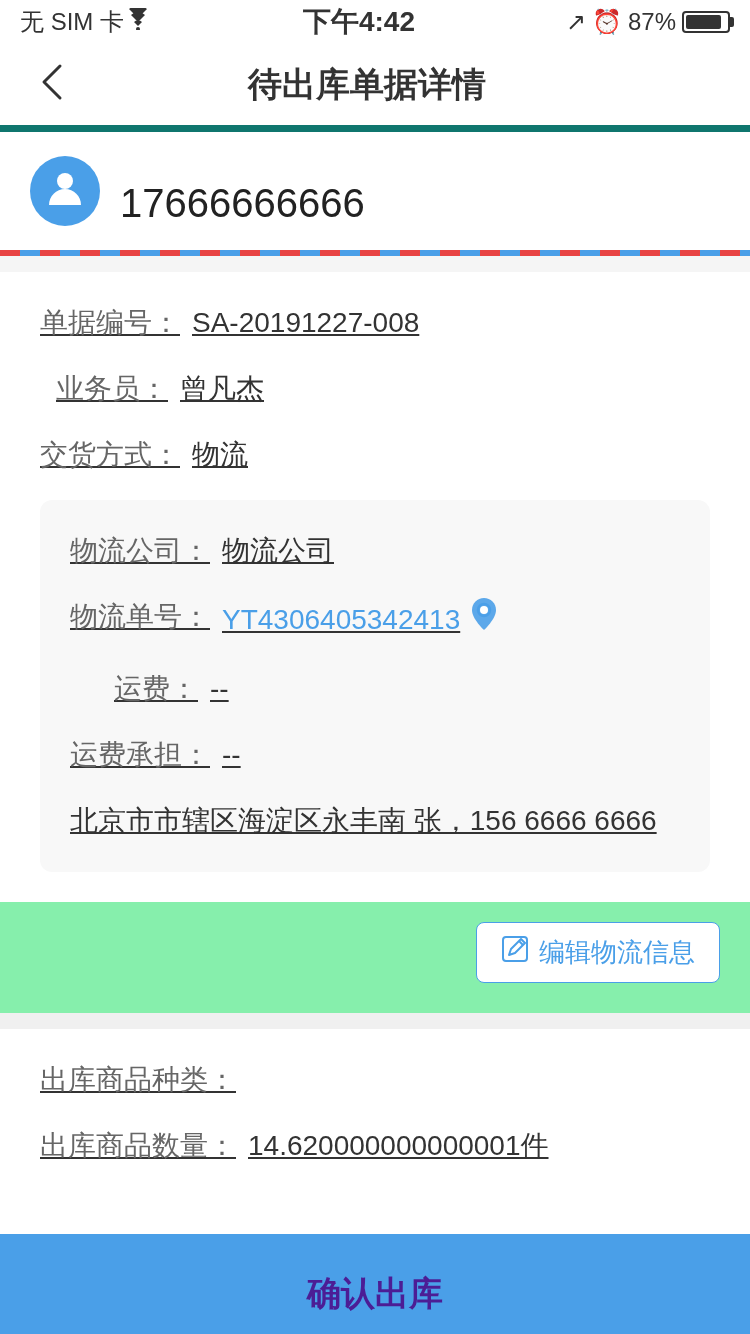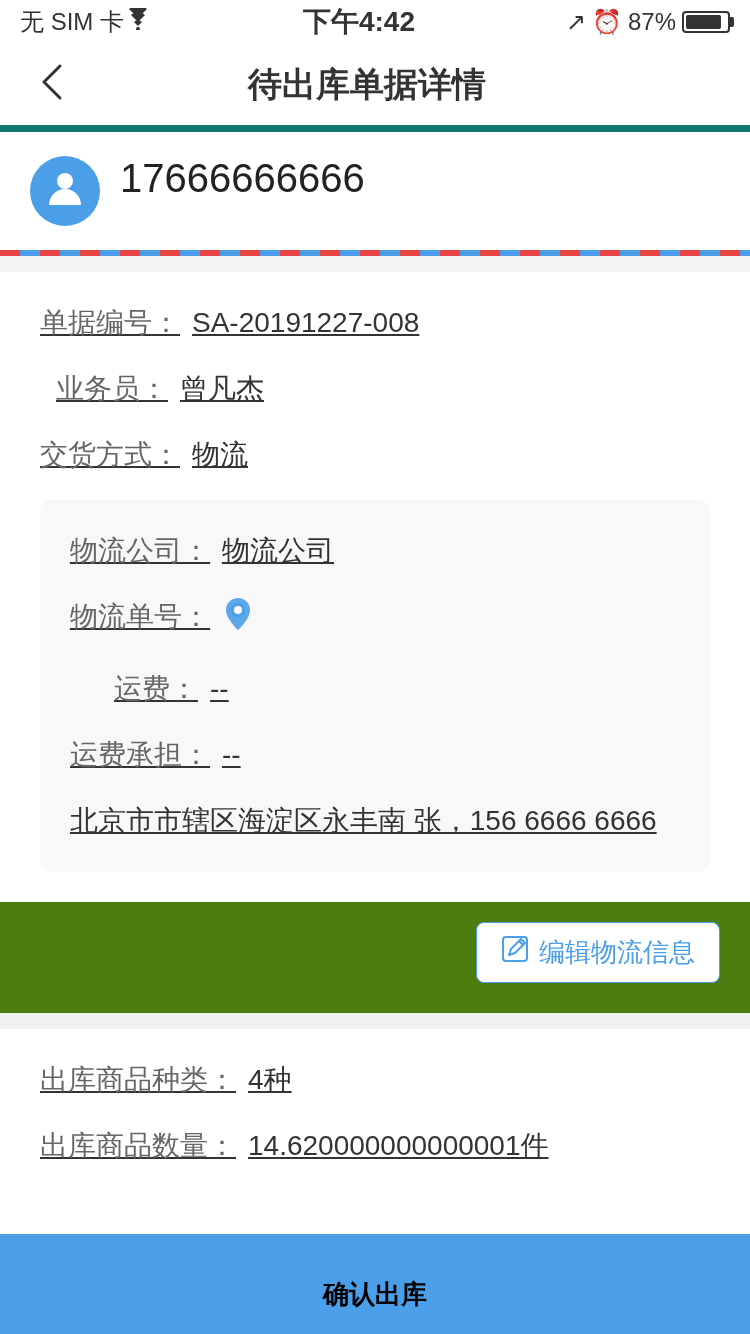--- a/index.html
+++ b/index.html
@@ -70,21 +70,21 @@
         #e84343 0px, #e84343 20px,
         #4a9fe8 20px, #4a9fe8 40px
       );
     }
 
     
     .customer-section {
       background: #fff;
       padding: 24px 30px;
       display: flex;
-      align-items: flex-start;
+      align-items: flex-end;
       gap: 20px;
     }
     .customer-avatar {
       width: 70px; height: 70px;
       border-radius: 50%;
       background: #4a9fe8;
       display: flex; align-items: center; justify-content: center;
       flex-shrink: 0;
     }
     .avatar-icon { color: #fff; font-size: 40px; }
@@ -191,22 +191,22 @@
       left: 0;
       width: 750px;
       height: 100px;
       background: #4a9fe8;
       display: flex;
       align-items: center;
       justify-content: center;
       cursor: pointer;
     }
     .confirm-text {
-      color: #000000;
-      font-size: 26px;
+      color: #4c1d95;
+      font-size: 34px;
       font-weight: 600;
       margin-top: 20px;
     }
 
     .page-wrapper {
       display: flex;
       flex-direction: column;
       min-height: 1334px;
       padding-bottom: 100px;
     }
@@ -278,20 +278,21 @@
     </div>
 
     <div class="logistics-card">
       <div class="info-row">
         <span class="info-label">物流公司：</span>
         <span class="info-value">物流公司</span>
       </div>
       <div class="info-row">
         <span class="info-label">物流单号：</span>
         <span class="info-value tracking-link">
+          <span>YT4306405342413</span>
           <span>
             <svg width="32" height="36" viewBox="0 0 32 36">
               <circle cx="16" cy="14" r="6" fill="none" stroke="#4a9fe8" stroke-width="2.5"></circle>
               <path d="M16 2C9.4 2 4 7.4 4 14c0 9 12 20 12 20s12-11 12-20c0-6.6-5.4-12-12-12z" fill="#4a9fe8" opacity="0.9"></path>
               <circle cx="16" cy="14" r="4" fill="#fff"></circle>
             </svg>
           </span>
         </span>
       </div>
       <div class="info-row">
@@ -301,39 +302,38 @@
       <div class="info-row">
         <span class="info-label">运费承担：</span>
         <span class="info-value">--</span>
       </div>
       <div class="info-row">
         <span class="info-value">北京市市辖区海淀区永丰南  张，156 6666 6666</span>
       </div>
     </div>
   </div>
 
-  <div class="edit-btn-row" style="background:#4d7c0f; padding-bottom:30px;">
+  <div class="edit-btn-row" style="background:#86efac; padding-bottom:30px;">
     <button class="edit-btn">
       <span>
         <svg width="28" height="28" viewBox="0 0 28 28">
           <rect x="2" y="2" width="24" height="24" rx="3" fill="none" stroke="#4a9fe8" stroke-width="2"></rect>
           <path d="M8 20l2-6 10-10 4 4-10 10z" fill="none" stroke="#4a9fe8" stroke-width="2" stroke-linejoin="round"></path>
           <path d="M18 6l4 4" stroke="#4a9fe8" stroke-width="2"></path>
         </svg>
       </span>
       <span>编辑物流信息</span>
     </button>
   </div>
 
   <div class="section-separator"></div>
 
   <div class="goods-section">
     <div class="info-row">
       <span class="info-label" style="min-width:180px;">出库商品种类：</span>
-      <span class="info-value">4种</span>
     </div>
     <div class="info-row">
       <span class="info-label" style="min-width:180px;">出库商品数量：</span>
       <span class="info-value">14.620000000000001件</span>
     </div>
   </div>
 
   <div class="view-btn-row" style="background:#fff; padding-bottom:30px;">
     <button class="view-btn">
       <span>

